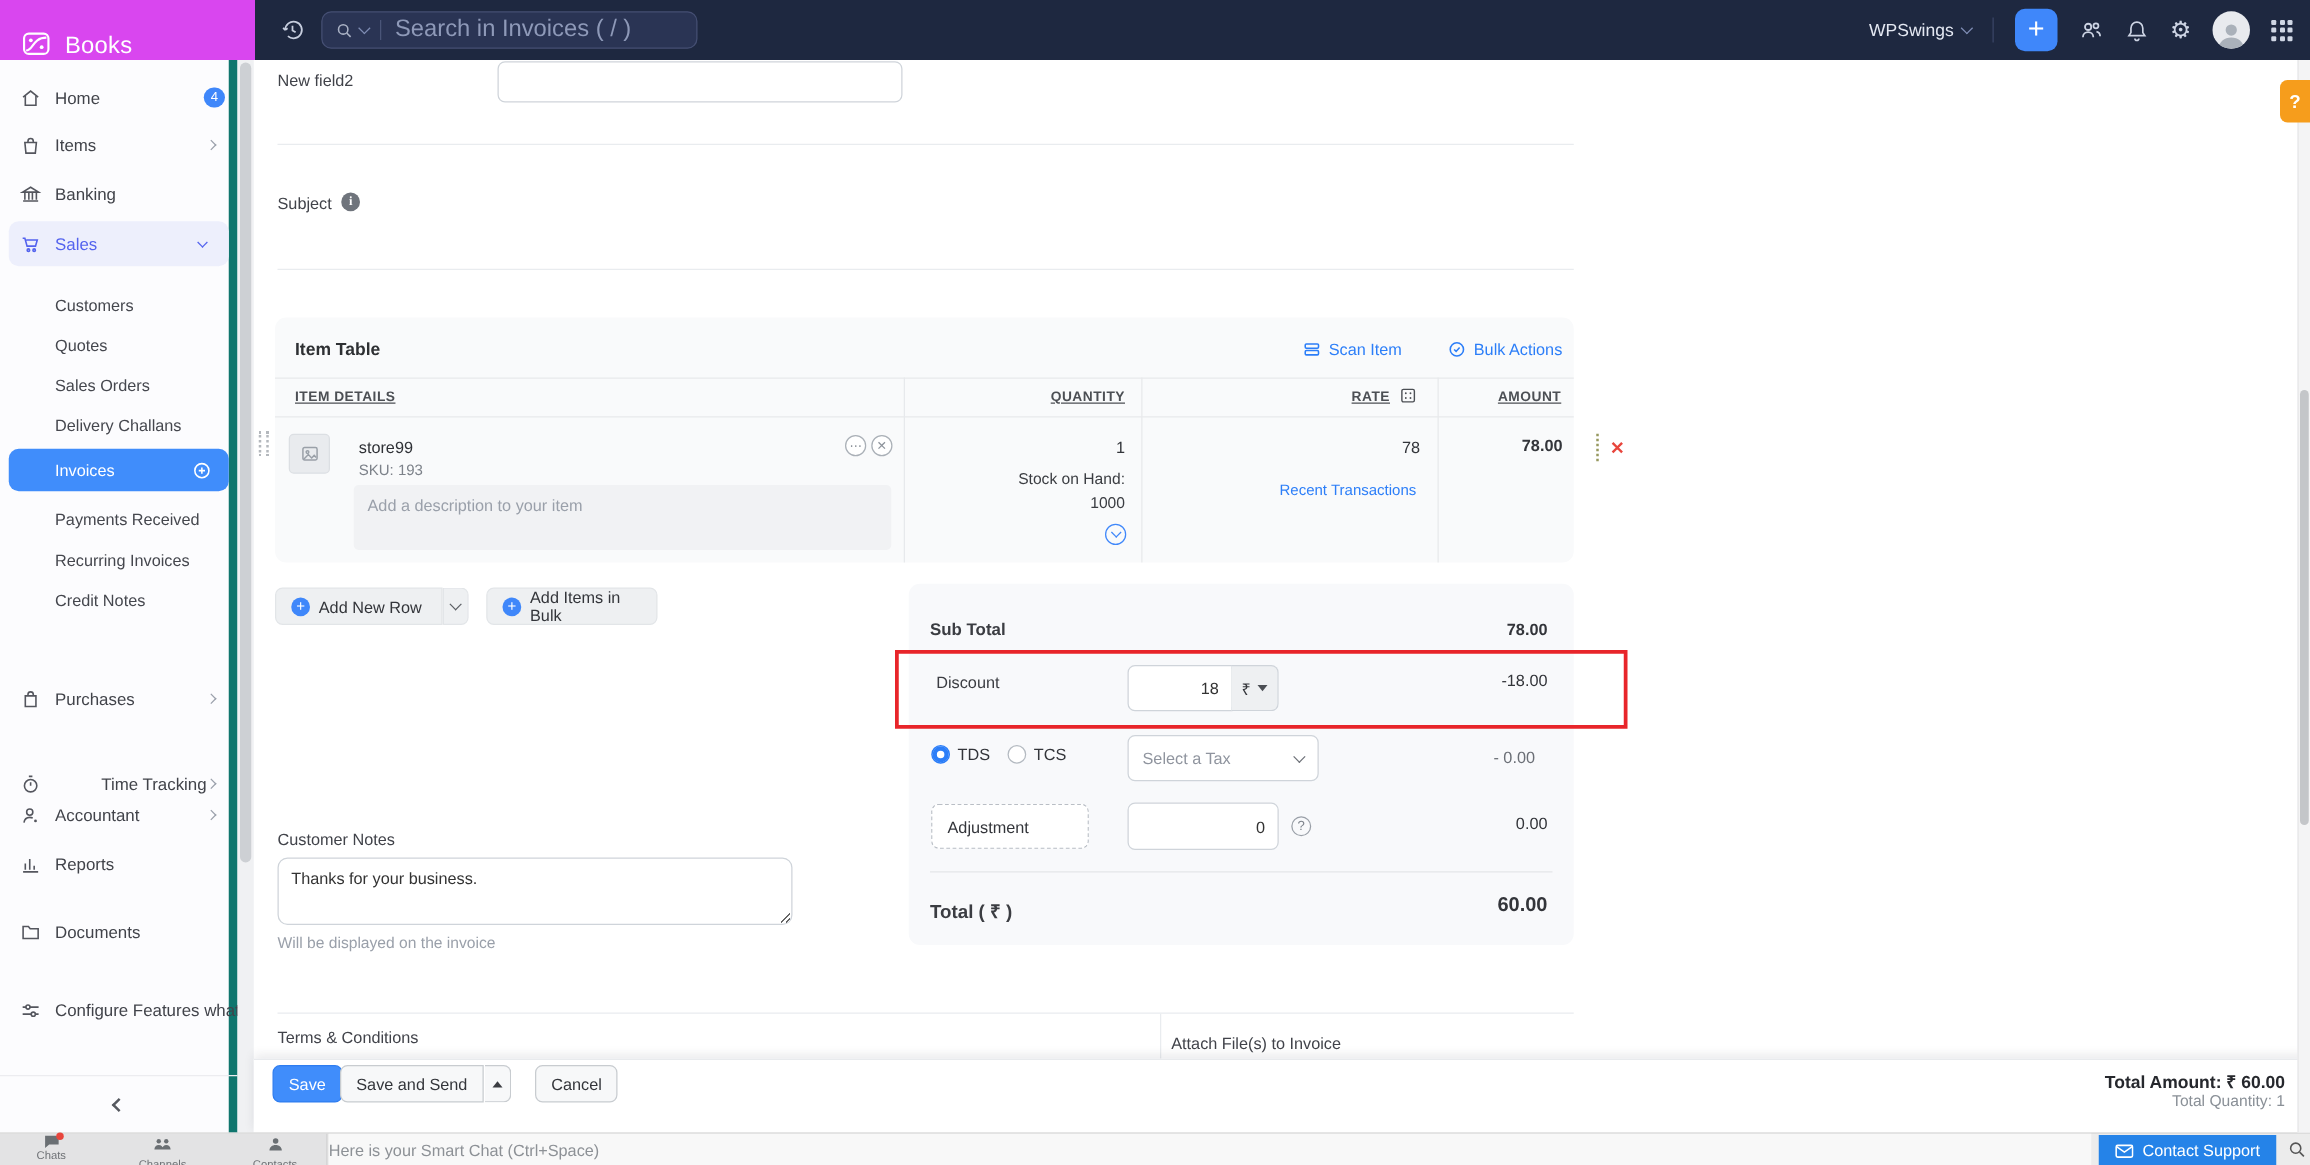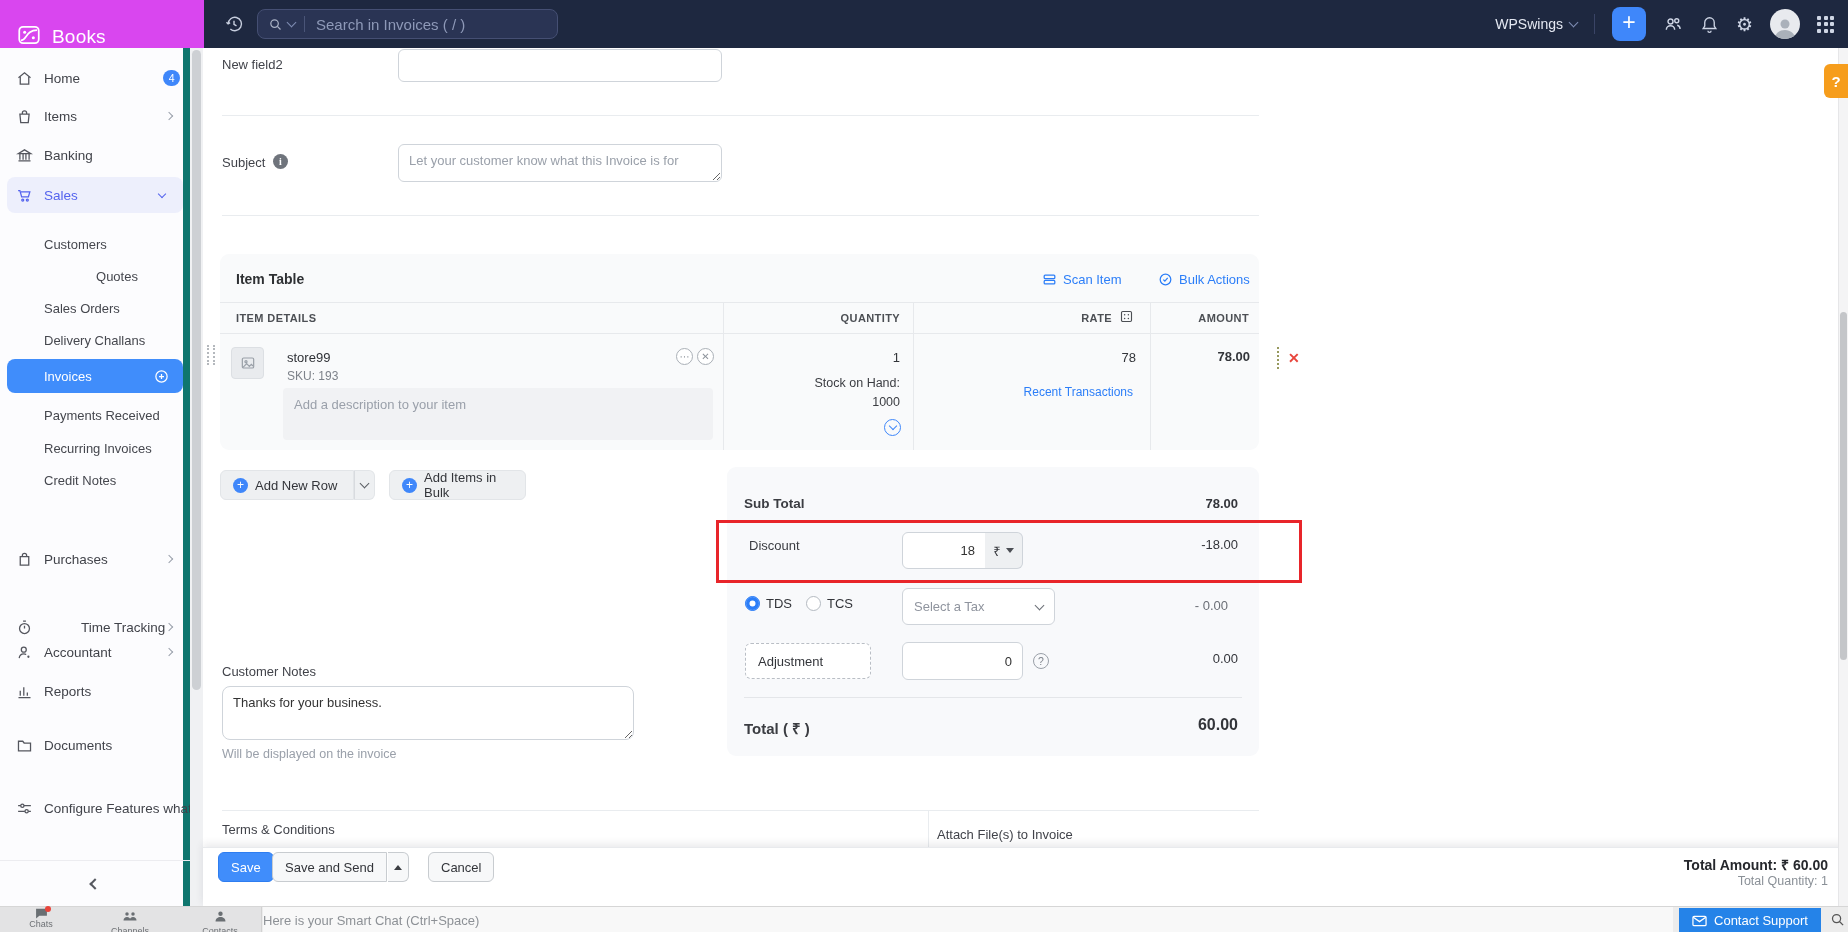--- a/index.html
+++ b/index.html
@@ -5,21 +5,21 @@
   * { margin:0; padding:0; box-sizing:border-box; }
   body { font-family:"Liberation Sans", sans-serif; background:#fff; }
   #app { position:relative; width:1848px; height:932px; overflow:hidden; background:#fff; }
   .abs { position:absolute; }
 
   
   .topbar { position:absolute; left:0; top:0; width:1848px; height:48px; background:#1e2840; }
   .logo-area { position:absolute; left:0; top:0; width:204px; height:48px; background:#d946ef; display:flex; align-items:flex-end; padding-left:16px; gap:10px; }
   .logo-area .appname { color:#fff; font-size:19px; font-weight:500; letter-spacing:.2px; }
   .searchbox { position:absolute; left:257px; top:9px; width:301px; height:30px; background:#2a3454; border:1px solid #454f73; border-radius:8px; display:flex; align-items:center; padding:0 10px; gap:5px; }
-  .searchbox .ph { color:#8e99b8; font-size:15px; white-space:nowrap; }
+  .searchbox .ph { color:#8e99b8; font-size:19px; white-space:nowrap; }
   .sdiv { width:1px; height:16px; background:#4a5578; margin:0 6px 0 4px; }
   .chev { width:7px; height:7px; border-right:1.6px solid #7f8db4; border-bottom:1.6px solid #7f8db4; transform:rotate(45deg); margin-top:-3px; }
   .hdr-right { position:absolute; right:14px; top:0; height:48px; display:flex; align-items:center; gap:17px; }
   .org { color:#e4e8f2; font-size:14px; display:flex; align-items:center; gap:7px; cursor:pointer;margin-left:24px; }
   .hdiv { width:1px; height:20px; background:#3a4466; }
   .plusbtn { width:34px; height:34px; background:#3f87fa; border-radius:8px; color:#fff; font-size:23px; line-height:31px; text-align:center; font-weight:300; cursor:pointer; }
   .hicon { color:#cdd4e4; display:flex; align-items:center; }
   .avatar { width:30px; height:30px; border-radius:50%; background:#e8eaee; overflow:hidden; display:flex; align-items:flex-end; justify-content:center; }
   .dots9 { display:grid; grid-template-columns:repeat(3,4px); grid-gap:2.5px; }
   .dots9 span { width:4px; height:4px; background:#cfd6e4; border-radius:1px; }
@@ -44,21 +44,21 @@
   .flabel { font-size:13px; color:#41434a; }
   .tinput { background:#fff; border:1px solid #cfd4da; border-radius:6px; font-size:13px; color:#333; padding:0 10px; font-family:"Liberation Sans",sans-serif; }
   textarea.tinput { padding:8px 10px; resize:both; }
   .divline { position:absolute; height:1px; background:#e9ecef; }
   .info-i { display:inline-flex; width:15px; height:15px; border-radius:50%; background:#6f747c; color:#fff; font-size:10px; font-weight:bold; align-items:center; justify-content:center; font-family:"Liberation Serif",serif; }
 
   
   .card { position:absolute; background:#f9fafb; border-radius:9px; }
   .card-title { font-size:14px; font-weight:bold; color:#2e3033; }
   .bluelink { color:#2c7ef8; font-size:13px; display:flex; align-items:center; gap:6px; cursor:pointer; }
-  .colhdr { position:absolute; font-size:11px; font-weight:bold; color:#4c4f54; letter-spacing:.4px; }
+  .colhdr { position:absolute; font-size:11px; font-weight:bold; color:#4c4f54; letter-spacing:.4px;text-decoration:underline; }
   .vline { position:absolute; width:1px; background:#e7e9ec; }
   .cellr { position:absolute; text-align:right; font-size:13px; color:#33353a; }
   .ghost-btn { position:absolute; height:30px; background:#eef0f2; border:1px solid #e2e5e8; border-radius:6px; display:flex; align-items:center; padding:0 12px; gap:7px; font-size:13px; color:#33353a; cursor:pointer; }
   .pluscirc { width:15px; height:15px; border-radius:50%; background:#3f87fa; color:#fff; font-size:12px; line-height:14px; text-align:center; flex:0 0 auto; }
   .imgph { position:absolute; width:33px; height:32px; background:#e9ebee; border:1px solid #dcdfe3; border-radius:4px; display:flex; align-items:center; justify-content:center; color:#9aa0a8; }
   .circ-ic { position:absolute; width:17px; height:17px; border:1px solid #aab0b7; border-radius:50%; color:#8d939b; font-size:10px; display:flex; align-items:center; justify-content:center; cursor:pointer; background:#fff; }
   .drag-dots { position:absolute; width:8px; height:20px; border-left:2px dotted #b4b8bd; border-right:2px dotted #b4b8bd; }
   .rowdots { position:absolute; width:2px; height:22px; border-left:2px dotted #97995f; }
   .redx { position:absolute; color:#e8453c; font-size:14px; font-weight:bold; cursor:pointer; }
   .stock-chev { position:absolute; width:17px; height:17px; border:1px solid #3f87fa; border-radius:50%; display:flex; align-items:center; justify-content:center; cursor:pointer; }
@@ -208,21 +208,21 @@
             <circle cx="9.5" cy="18.5" r="1.4"></circle>
             <circle cx="16" cy="18.5" r="1.4"></circle>
           </svg>
         </span>
       <span class="lbl">Sales</span>
       <span class="dchev"></span>
     </div>
     <div class="ssub" style="top:181px;">
         <span>Customers</span>
       </div>
-    <div class="ssub" style="top:213px;justify-content:center;">
+    <div class="ssub" style="top:213px;">
         <span>Quotes</span>
       </div>
     <div class="ssub" style="top:245px;">
         <span>Sales Orders</span>
       </div>
     <div class="ssub" style="top:277px;">
         <span>Delivery Challans</span>
       </div>
     <div class="inv-pill" style="top:311px;">
       <span>Invoices</span>
@@ -305,21 +305,20 @@
       <div class="thumb"></div>
     </div>
 
   <span class="abs flabel" style="left:222px;top:57px;">New field2</span>
   <input class="abs tinput" style="left: 398px; top: 49px; width: 324px; height: 33px;">
 
   <div class="divline" style="left:222px;top:115px;width:1037px;"></div>
 
   <span class="abs flabel" style="left:222px;top:155px;">Subject</span>
   <span class="abs info-i" style="left:273px;top:154px;">i</span>
-  <textarea class="abs tinput" style="left: 398px; top: 144px; width: 324px; height: 38px;" placeholder="Let your customer know what this Invoice is for"></textarea>
 
   <div class="divline" style="left:222px;top:215px;width:1037px;"></div>
 
   <div class="card" style="left:220px;top:254px;width:1039px;height:196px;"></div>
   <span class="abs card-title" style="left:236px;top:271px;">Item Table</span>
   <span class="abs bluelink" style="left:1042px;top:272px;">
     <svg width="15" height="15" viewBox="0 0 24 24" fill="none" stroke="#2c7ef8" stroke-width="2">
         <rect x="3.5" y="5" width="17" height="5.5" rx="1.5"></rect>
         <rect x="3.5" y="13.5" width="17" height="5.5" rx="1.5"></rect>
       </svg>

